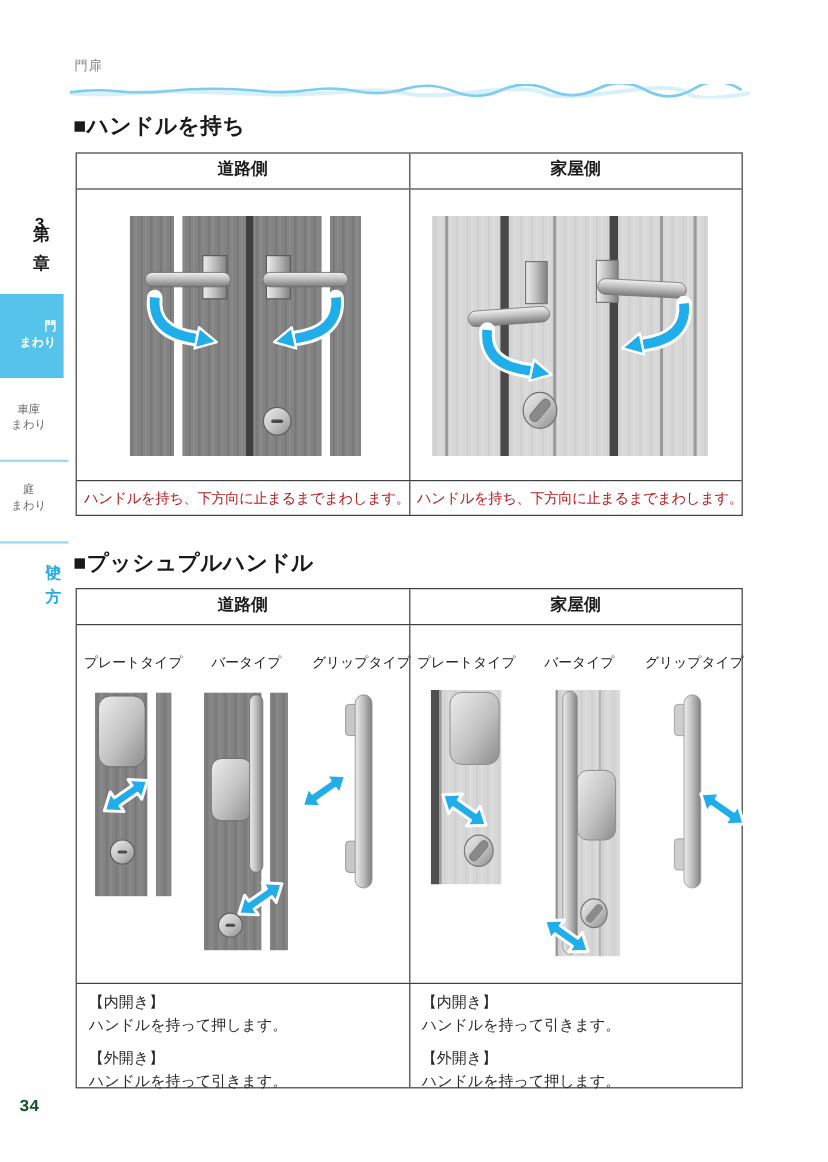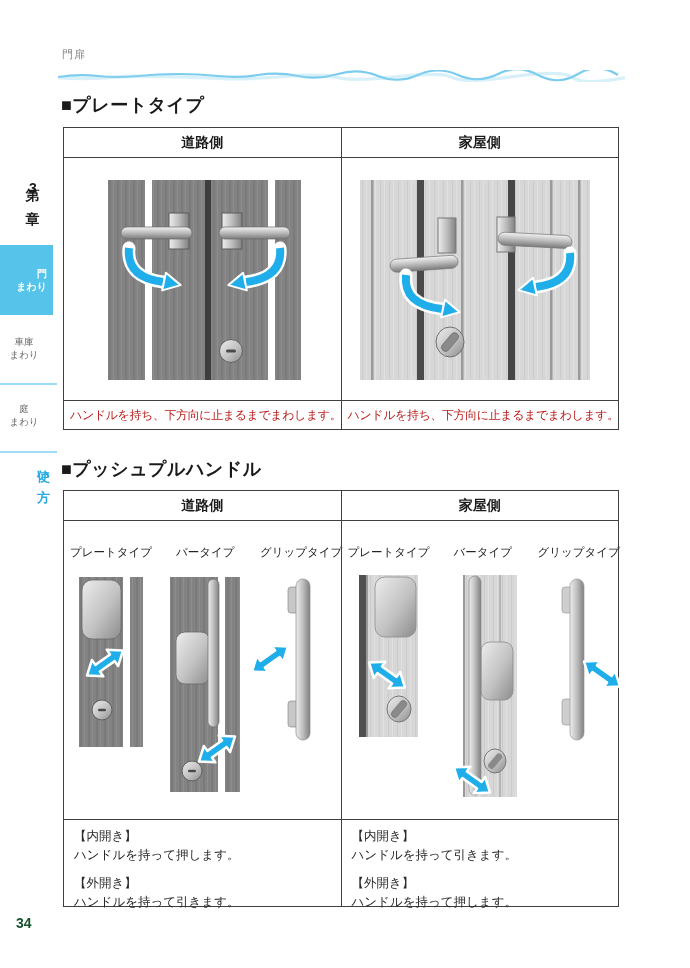--- a/index.html
+++ b/index.html
@@ -1,17 +1,17 @@
 <!DOCTYPE html>
 <html><head>
 <meta charset="utf-8">
 <style>
   html,body{margin:0;padding:0;background:#fff;}
   #page{position:relative;width:690px;height:968px;background:#fff;overflow:hidden;
-        font-family:Liberation Sans, sans-serif;color:#222;border-radius:23px;}
+        font-family:Liberation Mono, monospace;color:#222;border-radius:23px;}
 
   
   .cat-label{position:absolute;left:62px;top:47px;font-size:11px;color:#858585;letter-spacing:1px;}
   .wave{position:absolute;left:58px;top:70px;}
   .h1{position:absolute;left:61px;font-size:18px;font-weight:bold;color:#1a1a1a;letter-spacing:.5px;}
   .h1.first{top:93px;}
   .h1.second{top:457px;}
 
   
   .v{writing-mode:vertical-rl;text-orientation:upright;}
@@ -110,21 +110,21 @@
     <div>まわり</div>
   </div>
   <div class="sdiv sdiv1"></div>
   <div class="tab-gray tab-garden">
     <div>庭</div>
     <div>まわり</div>
   </div>
   <div class="sdiv sdiv2"></div>
   <div class="usage v">使い方</div>
 
-  <div class="h1 first">■プレートタイプ</div>
+  <div class="h1 first">■ハンドルを持ち</div>
 
   <div class="tbl tbl1">
     <div class="row hdr">
       <div class="cell">道路側</div>
       <div class="cell">家屋側</div>
     </div>
     <div class="row body1">
       <div class="cell bcell">
         <svg class="ill" style="left:44px;top:22px" width="193" height="200" viewBox="0 0 193 200">
           <rect width="193" height="200" fill="url(#wdD)"></rect>

